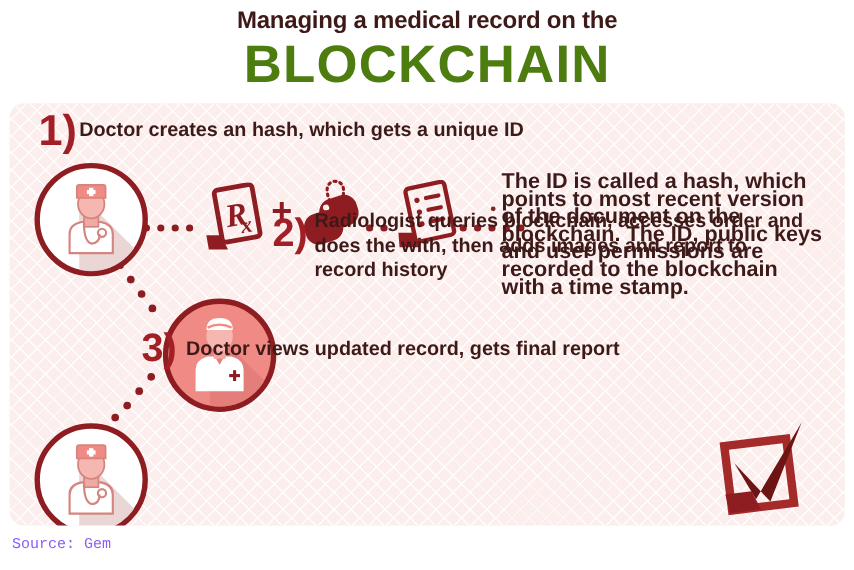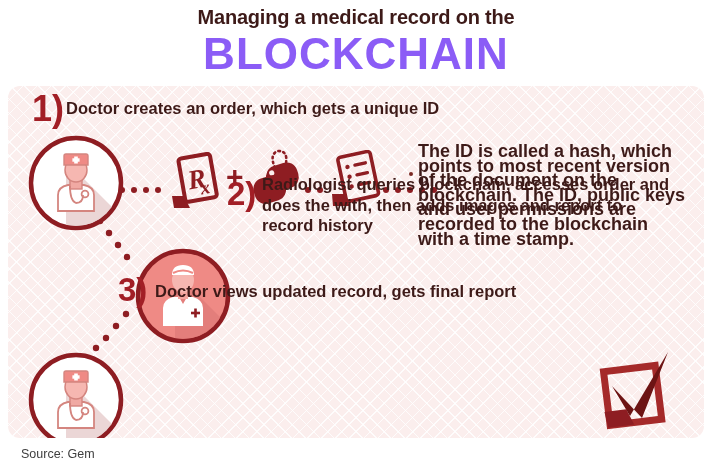--- a/index.html
+++ b/index.html
@@ -16,21 +16,21 @@
     position:absolute;left:0;top:0;width:656px;height:84px;
     text-align:center;
   }
   #subtitle{
     position:absolute;left:0;top:6px;width:712px;
     font-size:20px;font-weight:bold;color:#3d1a18;
     letter-spacing:-0.2px;
   }
   #main-title{
     position:absolute;left:0;top:29px;width:712px;
-    font-size:44px;font-weight:bold;color:#8b5cf6;
+    font-size:44px;font-weight:bold;color:#4d7c0f;
     letter-spacing:1px;line-height:50px;
   }
 
   
   #panel{
     position:absolute;left:8px;top:86px;width:696px;height:352px;
     background-color:#fbeeed;
     border-radius:12px;
     overflow:hidden;
   }
@@ -86,23 +86,22 @@
   }
   #tags-icon{left:239px;top:62px;}
   #doc-icon{left:322px;top:64px;}
   #radiologist{left:125px;top:160px;}
   #doctor3{left:18px;top:264px;}
   #check-icon{left:586px;top:260px;}
 
   
   #source{
     position:absolute;left:10px;top:447px;
-    font-size:12.5px;color:#404040;
-    font-family:Liberation Sans, sans-serif;
-    margin-left:11px;
+    font-size:12.5px;color:#8b5cf6;
+    font-family:Liberation Mono, monospace;
   }
 </style>
 </head>
 <body>
 
 <div id="header">
   <div id="subtitle">Managing a medical record on the</div>
   <div id="main-title">BLOCKCHAIN</div>
 </div>
 
@@ -140,21 +139,21 @@
 
     <g fill="#8e1d22">
       <circle cx="118" cy="228" r="3.2"></circle>
         <circle cx="108" cy="240" r="3.2"></circle>
       <circle cx="98" cy="252" r="3.2"></circle>
         <circle cx="88" cy="262" r="3.2"></circle>
     </g>
   </svg>
 
   <div class="step-num" id="step1-num">1)</div>
-  <div class="step-text" id="step1-text">Doctor creates an order, which gets a unique ID</div>
+  <div class="step-text" id="step1-text">Doctor creates an hash, which gets a unique ID</div>
 
   <svg class="icon-abs" id="doctor1" width="100" height="100" viewBox="0 0 100 100">
     <circle cx="50" cy="50" r="45" fill="#ffffff" stroke="#8e1d22" stroke-width="4.5"></circle>
     <clipPath id="c1">
         <circle cx="50" cy="50" r="43"></circle>
       </clipPath>
     <g clip-path="url(#c1)">
       <polygon points="40,28 100,88 100,100 40,100" fill="#e8cfcf" opacity="0.85"></polygon>
     </g>
     <g clip-path="url(#c1)">

